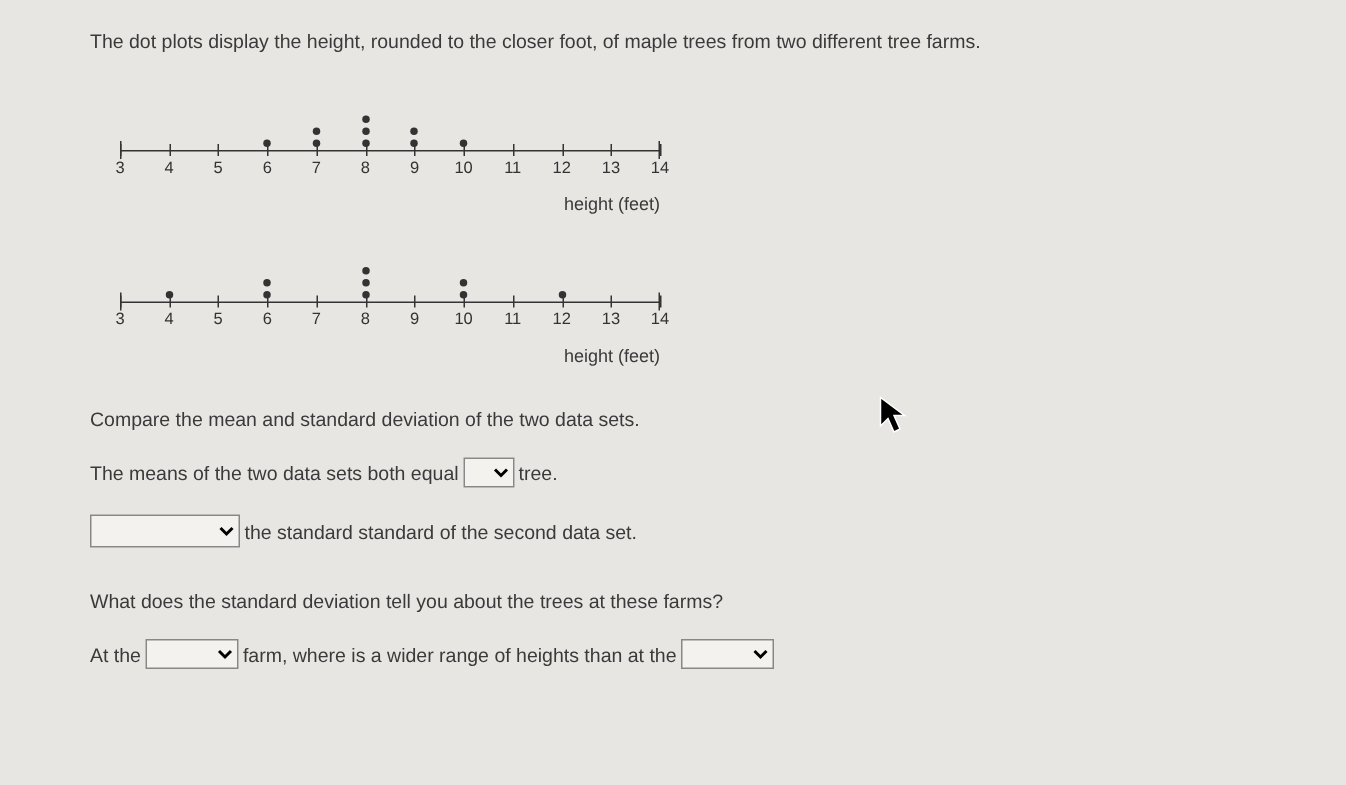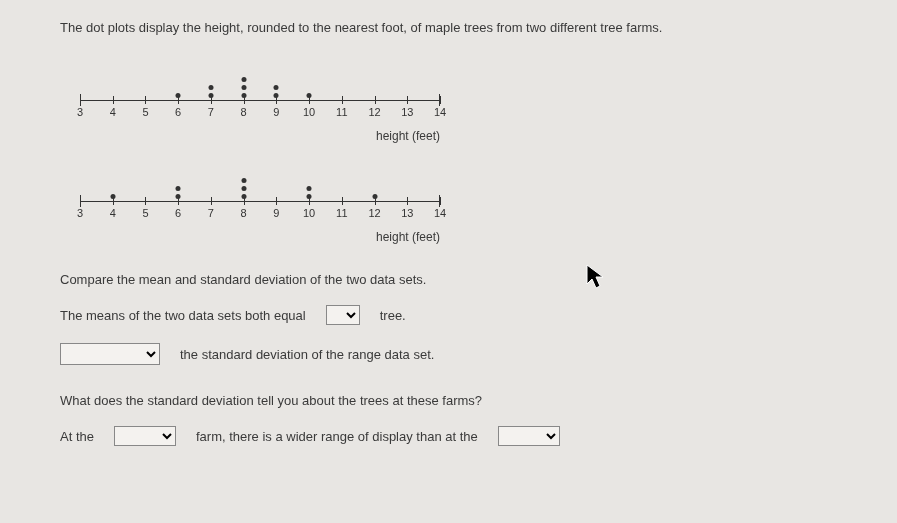--- a/index.html
+++ b/index.html
@@ -62,21 +62,21 @@
     }
     .axis-label {
       text-align: right;
       font-size: 12px;
       margin-top: 28px;
       margin-bottom: 18px;
       width: 360px;
       margin-left: 20px;
     }
     .prompt { margin: 28px 0 18px 0; }
-    .line { margin: 18px 0; display: flex; align-items: center; flex-wrap: wrap; gap: 20px; }
+    .line { margin: 18px 0; display: flex; align-items: center; flex-wrap: wrap; gap: 3px; }
     select.small {
       width: 34px;
       height: 20px;
       border: 1px solid #888;
       background: #f4f2ef;
       font-size: 11px;
     }
     select.med {
       width: 100px;
       height: 22px;
@@ -94,21 +94,21 @@
     .cursor {
       position: absolute;
       left: 586px;
       top: 264px;
       pointer-events: none;
     }
   </style>
 </head>
 <body>
 
-<div class="intro">The dot plots display the height, rounded to the nearest foot, of maple trees from two different tree farms.</div>
+<div class="intro">The dot plots display the height, rounded to the closer foot, of maple trees from two different tree farms.</div>
 
 <div id="plot1">
   <div class="dotplot">
     <div class="dots-area" id="dots1">
         <div class="dot" style="left: 98.1818px; bottom: 2px;"></div>
         <div class="dot" style="left: 130.909px; bottom: 2px;"></div>
         <div class="dot" style="left: 130.909px; bottom: 10px;"></div>
         <div class="dot" style="left: 163.636px; bottom: 2px;"></div>
         <div class="dot" style="left: 163.636px; bottom: 10px;"></div>
         <div class="dot" style="left: 163.636px; bottom: 18px;"></div>
@@ -196,27 +196,27 @@
 <div class="prompt">Compare the mean and standard deviation of the two data sets.</div>
 
 <div class="line">
   <span>The means of the two data sets both equal</span>
   <select class="small"></select>
   <span>tree.</span>
 </div>
 
 <div class="line">
   <select class="med"></select>
-  <span>the standard deviation of the range data set.</span>
+  <span>the standard standard of the second data set.</span>
 </div>
 
 <div class="prompt" style="">What does the standard deviation tell you about the trees at these farms?</div>
 
 <div class="line">
   <span>At the</span>
   <select class="farm"></select>
-  <span>farm, there is a wider range of display than at the</span>
+  <span>farm, where is a wider range of heights than at the</span>
   <select class="farm"></select>
 </div>
 
 <svg class="cursor" width="22" height="28" viewBox="0 0 22 28">
   <path d="M1 1 L1 20 L6 15 L10 24 L14 22 L10 13 L17 13 Z" fill="#000" stroke="#fff" stroke-width="1"></path>
 </svg>
 
 </body></html>

